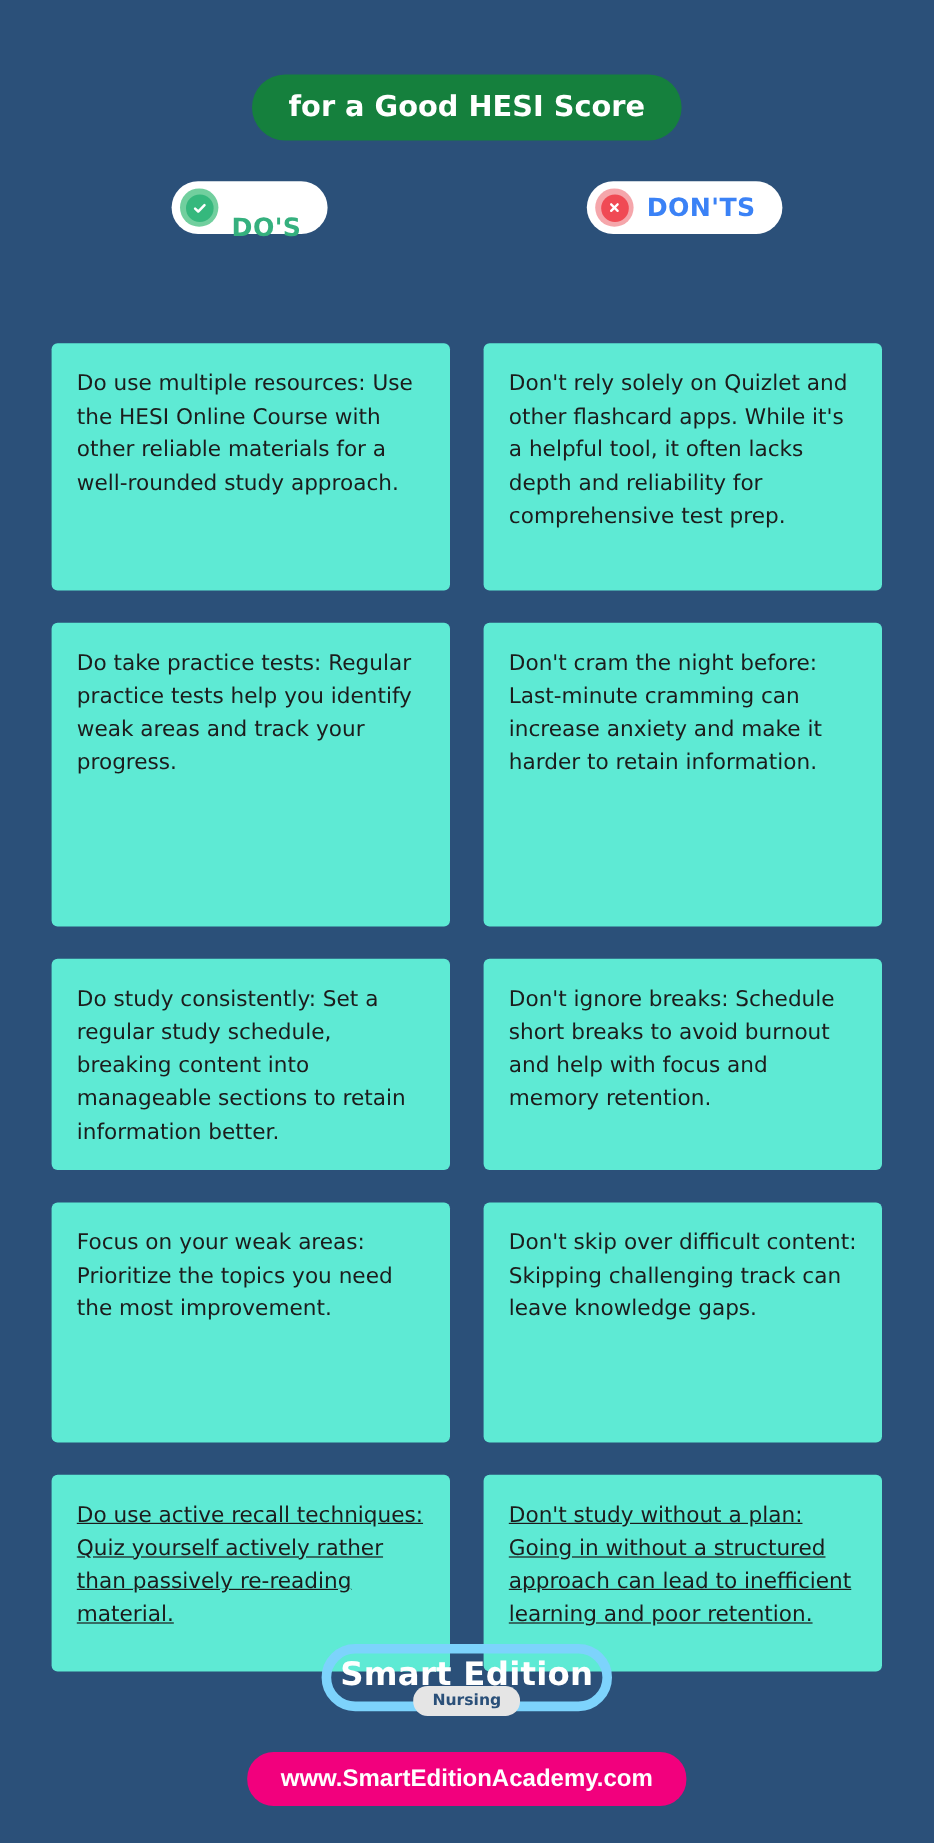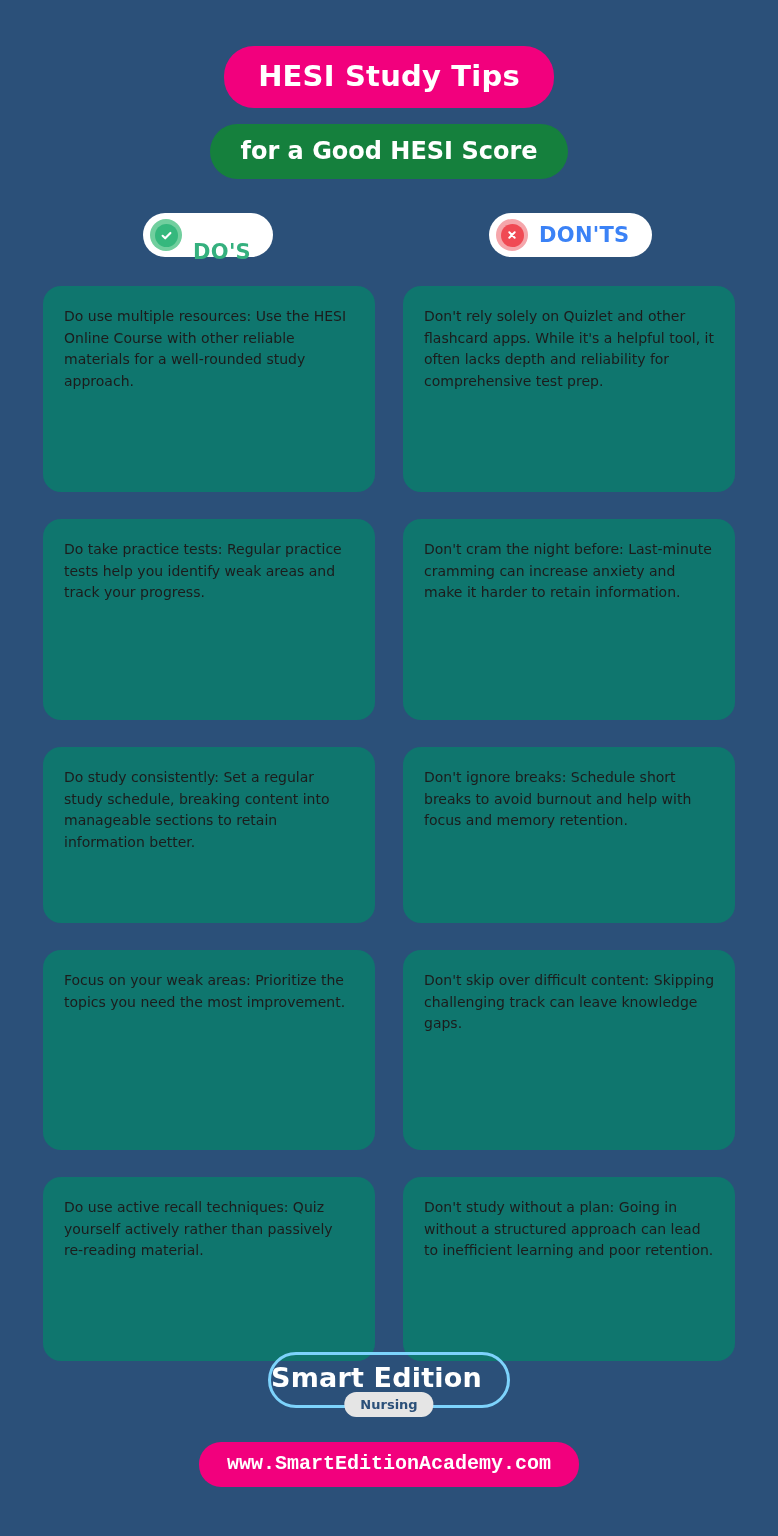--- a/index.html
+++ b/index.html
@@ -117,55 +117,56 @@
     width: 692px;
   }
   .row {
     display: flex;
     justify-content: space-between;
     margin-bottom: 27px;
   }
   .card {
     width: 332px;
     box-sizing: border-box;
-    background: #0f766e;
-    border-radius: 18px;
+    background: #5eead4;
+    border-radius: 5px;
     padding: 20px 19px 18px 21px;
     color: #1c1c1c;
     font-family: "DejaVu Sans", sans-serif;
-    font-size: 14px;
+    font-size: 18px;
     line-height: 1.54;
   }
   .r1 .card { height: 206px; }
-  .r2 .card { height: 201px; }
+  .r2 .card { height: 253px; }
   .r3 .card { height: 176px; }
   .r4 .card { height: 200px; }
-  .r5 .card { height: 184px; }
+  .r5 .card { height: 164px; text-decoration: underline; }
   .card p { margin: 0; }
 
   
   .footer {
     position: absolute;
     left: 0;
     right: 0;
     bottom: 0;
     height: 200px;
     display: flex;
     flex-direction: column;
     align-items: center;
   }
   .logo {
     position: relative;
-    margin-top: 16px;
+    margin-top: 34px;
     width: 242px;
     height: 56px;
-    border: 3px solid #7dd3fc;
+    border: 8px solid #7dd3fc;
     border-radius: 28px;
     display: flex;
     align-items: center;
+    justify-content: center;
     box-sizing: border-box;
   }
   .logo-text {
     color: #ffffff;
     font-family: "DejaVu Sans", sans-serif;
     font-weight: bold;
     font-size: 27px;
     line-height: 1;
     letter-spacing: 0.2px;
     margin-top: -6px;
@@ -182,36 +183,35 @@
     font-size: 13px;
     line-height: 1;
     padding: 6px 16px 6px 16px;
     border-radius: 12px;
     white-space: nowrap;
   }
   .url-pill {
     margin-top: 34px;
     background: #f2007d;
     color: #ffffff;
-    font-family: Liberation Mono, monospace;
+    font-family: Liberation Sans, sans-serif;
     font-weight: bold;
     font-size: 20px;
     line-height: 1;
     padding: 12px 28px 13px 28px;
     border-radius: 22px;
     white-space: nowrap;
   }
 </style>
 </head>
 <body>
 
 <div class="page">
 
   <div class="header">
-    <div class="title-pill">HESI Study Tips</div>
     <div class="subtitle-pill">for a Good HESI Score</div>
   </div>
 
   <div class="col-heads">
     <div class="badge badge-dos">
       <span class="badge-icon ok">
         <span class="inner">
           <svg width="13" height="13" viewBox="0 0 16 16" aria-hidden="true">
             <path d="M3.2 8.4 L6.4 11.4 L12.8 4.8" fill="none" stroke="#ffffff" stroke-width="2.6" stroke-linecap="round" stroke-linejoin="round"></path>
           </svg>

